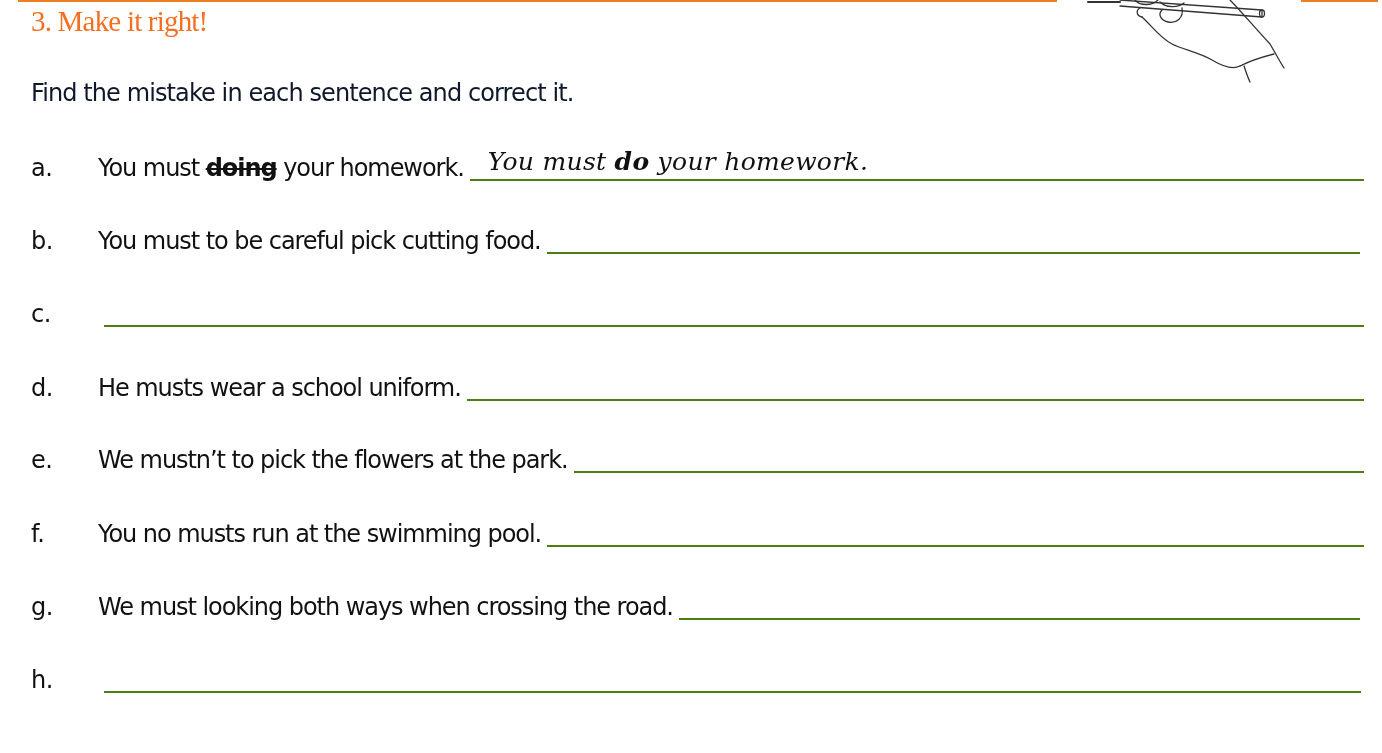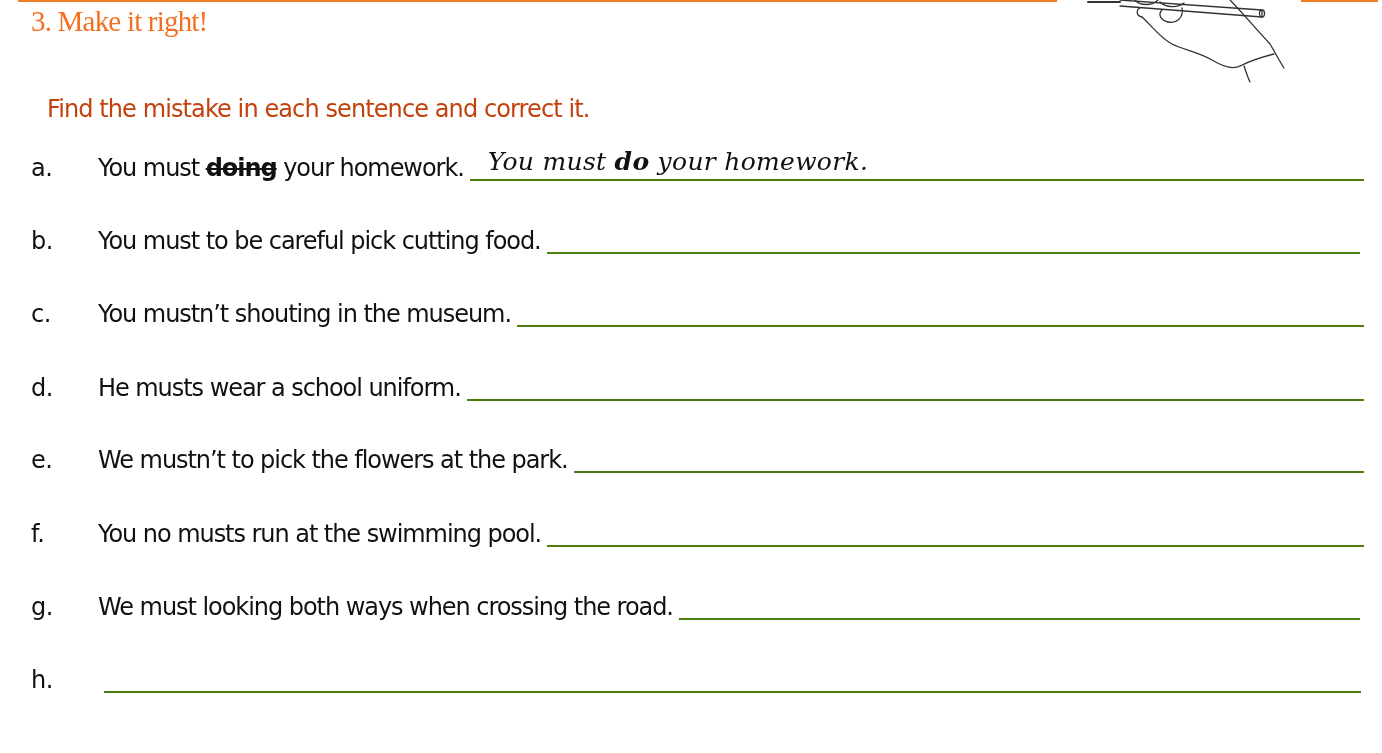--- a/index.html
+++ b/index.html
@@ -44,22 +44,22 @@
       margin: 0;
       line-height: 40px;
     }
     .instruction {
       position: absolute;
       left: 31px;
       top: 77px;
       font-size: 24px;
       letter-spacing: -0.9px;
       line-height: 32px;
-      color: #c2410c;
-      margin: 16px;
+      color: #0f172a;
+      margin: 0;
     }
 
     .exercise {
       position: absolute;
       left: 31px;
       width: 1333px;
       height: 40px;
       display: flex;
       align-items: flex-end;
     }
@@ -138,21 +138,20 @@
 </div>
 
 <div class="exercise" style="top: 217px;">
   <span class="letter">b.</span>
   <span class="sentence">You must to be careful pick cutting food.</span>
   <div class="answer-line" style="margin-right:4px;"></div>
 </div>
 
 <div class="exercise" style="top: 290px;">
   <span class="letter">c.</span>
-  <span class="sentence">You mustn’t shouting in the museum.</span>
   <div class="answer-line"></div>
 </div>
 
 <div class="exercise" style="top: 364px;">
   <span class="letter">d.</span>
   <span class="sentence">He musts wear a school uniform.</span>
   <div class="answer-line"></div>
 </div>
 
 <div class="exercise" style="top: 436px;">

